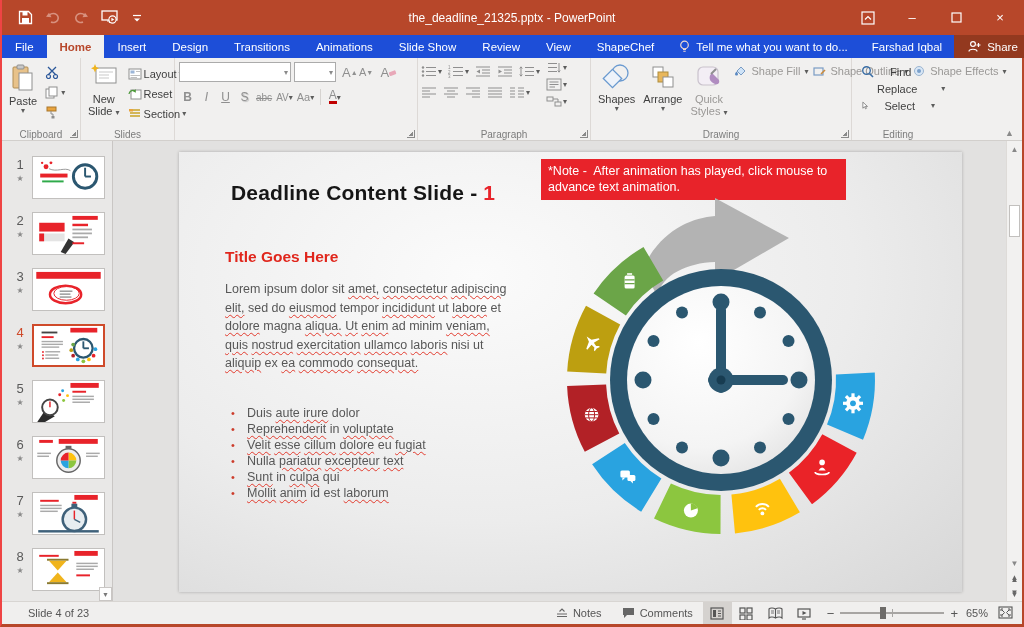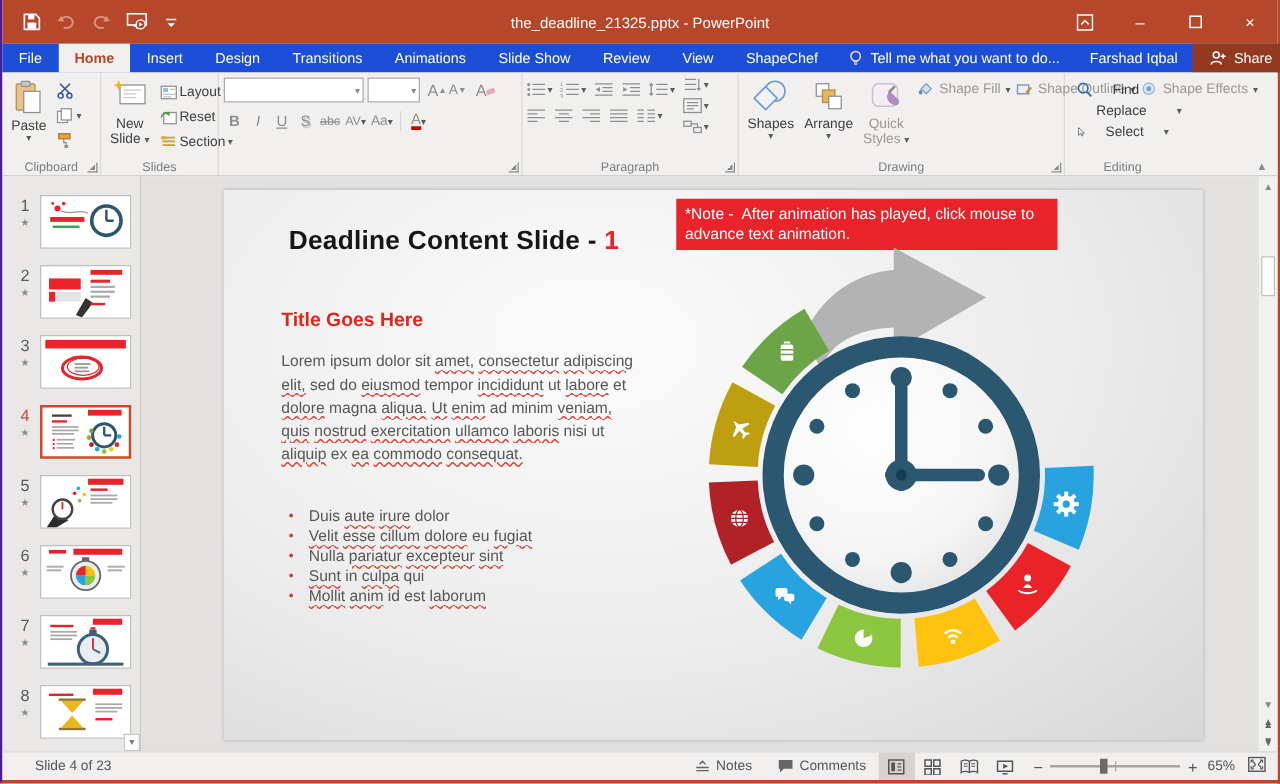--- a/index.html
+++ b/index.html
@@ -1,18 +1,18 @@
 <!DOCTYPE html>
 <html><head>
 <meta charset="utf-8">
 <style>
   *{box-sizing:border-box;margin:0;padding:0}
   html,body{width:1024px;height:627px;overflow:hidden}
   body{font-family:"Liberation Sans",sans-serif;font-size:11px;color:#444;background:#fff;position:relative}
-  #window{position:absolute;inset:0;border-left:2px solid #4c1d95;border-right:2px solid #b7472a;border-bottom:3px solid #b7472a;display:flex;flex-direction:column}
+  #window{position:absolute;inset:0;border-left:2px solid #ef4444;border-right:2px solid #b7472a;border-bottom:3px solid #b7472a;display:flex;flex-direction:column}
 
   
   .titlebar{height:35px;background:#b7472a;display:flex;align-items:center;color:#fff;flex:none}
   .qat{display:flex;align-items:center;gap:10px;padding-left:14px}
   .qbtn{width:18px;height:18px;display:flex;align-items:center;justify-content:center;cursor:default}
   .qbtn svg{display:block}
   .dim{opacity:.55}
   .titletext{position:absolute;left:0;right:0;text-align:center;font-size:12px;color:#fff;pointer-events:none}
   .wincontrols{margin-left:auto;display:flex;height:35px;z-index:2}
   .wbtn{width:44px;height:35px;display:flex;align-items:center;justify-content:center;color:#fff;font-size:13px}
@@ -697,22 +697,23 @@
     </div>
 
     <div class="canvas">
       <div class="slide">
         <div class="slidetitle"><span>Deadline Content Slide - </span><span class="num">1</span></div>
         <div class="notebox">*Note -  After animation has played, click mouse to advance text animation.</div>
         <div class="heading">Title Goes Here</div>
         <div class="bodytext" id="bodytext">Lorem ipsum dolor sit <span class="sq">amet,</span> <span class="sq">consectetur</span> <span class="sq">adipiscing</span> <span class="sq">elit,</span> sed do <span class="sq">eiusmod</span> tempor <span class="sq">incididunt</span> ut <span class="sq">labore</span> et <span class="sq">dolore</span> magna <span class="sq">aliqua.</span> <span class="sq">Ut</span> <span class="sq">enim</span> ad minim <span class="sq">veniam,</span> <span class="sq">quis</span> <span class="sq">nostrud</span> <span class="sq">exercitation</span> <span class="sq">ullamco</span> <span class="sq">laboris</span> nisi ut <span class="sq">aliquip</span> ex <span class="sq">ea</span> <span class="sq">commodo</span> <span class="sq">consequat.</span></div>
         <ul class="bullets" id="bullets">
             <li>Duis <span class="sq">aute</span> <span class="sq">irure</span> dolor</li>
+            <li><span class="sq">Reprehenderit</span> in <span class="sq">voluptate</span></li>
             <li><span class="sq">Velit</span> <span class="sq">esse</span> <span class="sq">cillum</span> <span class="sq">dolore</span> eu <span class="sq">fugiat</span></li>
-            <li>Nulla <span class="sq">pariatur</span> <span class="sq">excepteur</span> <span class="sq">sint</span></li>
+            <li>Nulla <span class="sq">pariatur</span> <span class="sq">excepteur</span> <span class="sq">text</span></li>
             <li><span class="sq">Sunt</span> in <span class="sq">culpa</span> qui</li>
             <li><span class="sq">Mollit</span> <span class="sq">anim</span> id est <span class="sq">laborum</span></li>
           </ul>
 
         <div class="clockwrap">
           <svg id="clock-svg" width="400" height="400" viewBox="-200 -200 400 400" style="overflow:visible">
             <defs>
               <radialGradient id="faceg" cx="38%" cy="30%" r="80%">
                 <stop offset="0%" stop-color="#ffffff"></stop>
                 <stop offset="70%" stop-color="#f4f4f4"></stop>

